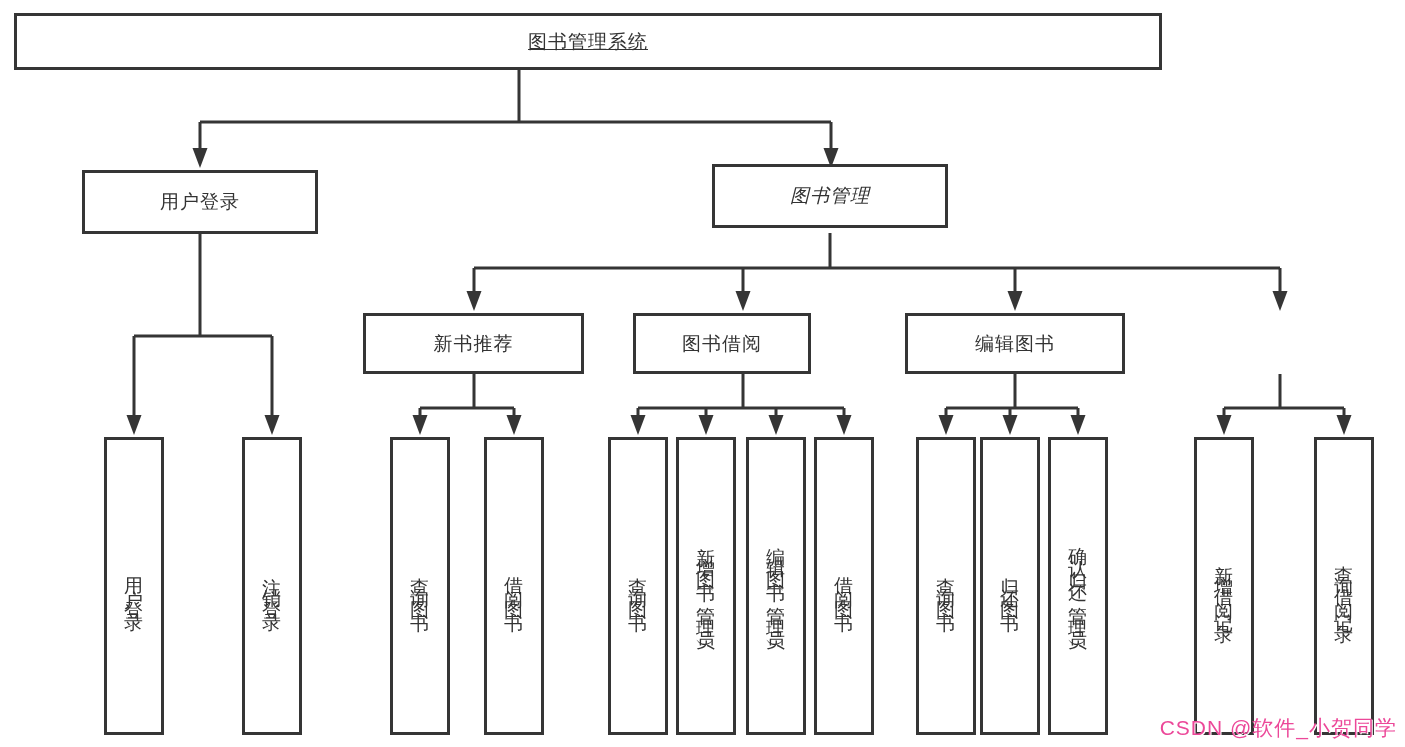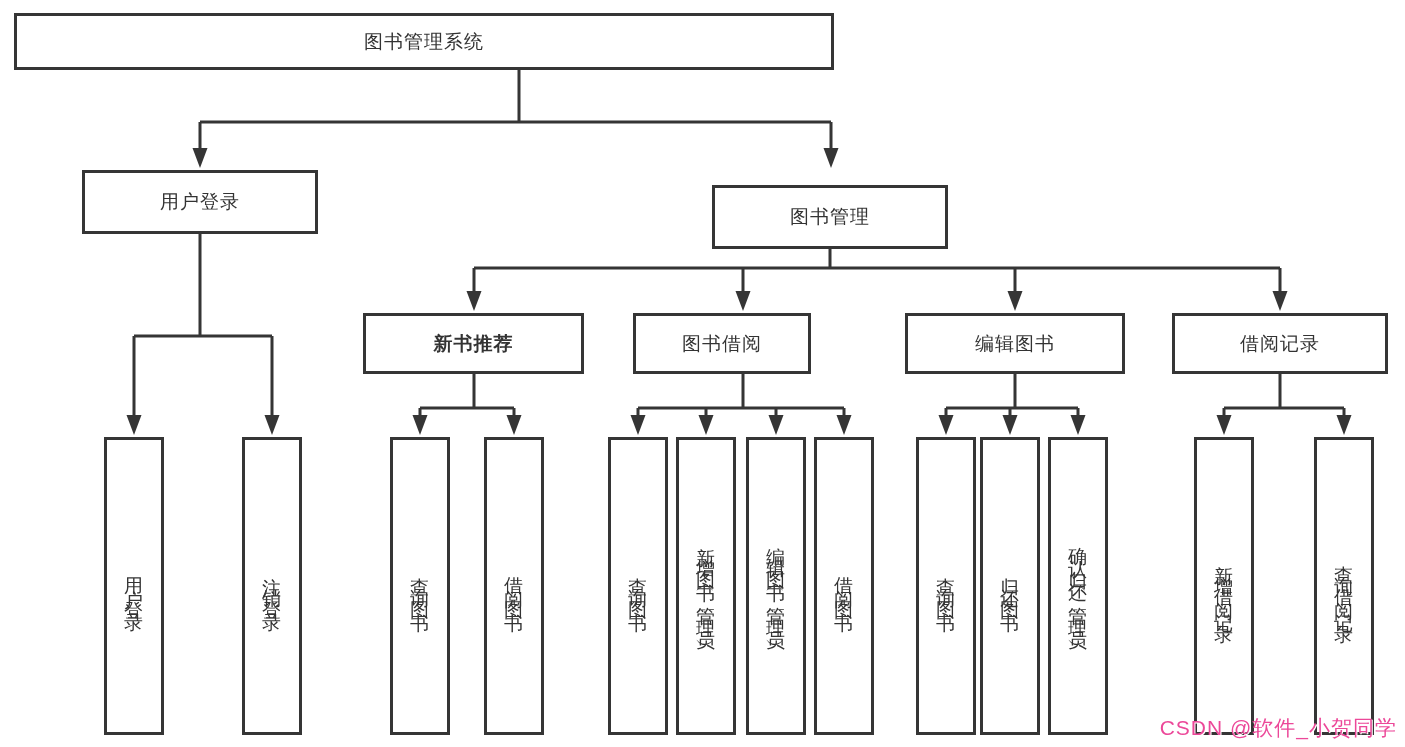--- a/index.html
+++ b/index.html
@@ -104,29 +104,28 @@
       <polygon points="768.5,415 783.5,415 776,435"></polygon>
       <polygon points="836.5,415 851.5,415 844,435"></polygon>
       <polygon points="938.5,415 953.5,415 946,435"></polygon>
       <polygon points="1002.5,415 1017.5,415 1010,435"></polygon>
       <polygon points="1070.5,415 1085.5,415 1078,435"></polygon>
       <polygon points="1216.5,415 1231.5,415 1224,435"></polygon>
       <polygon points="1336.5,415 1351.5,415 1344,435"></polygon>
     </g>
   </svg>
 
-  <div class="node" style="left:14px; top:13px; width:820px; height:57px;">图书管理系统</div>
+  <div class="node" style="left:14px; top:13px; width:1148px; height:57px;text-decoration:underline;">图书管理系统</div>
 
   <div class="node" style="left:82px; top:170px; width:236px; height:64px;">用户登录</div>
-  <div class="node" style="left:712px; top:185px; width:236px; height:64px;">图书管理</div>
+  <div class="node" style="left:712px; top:164px; width:236px; height:64px;font-style:italic;">图书管理</div>
 
-  <div class="node" style="left:363px; top:313px; width:221px; height:61px;font-weight:bold;">新书推荐</div>
+  <div class="node" style="left:363px; top:313px; width:221px; height:61px;">新书推荐</div>
   <div class="node" style="left:633px; top:313px; width:178px; height:61px;">图书借阅</div>
   <div class="node" style="left:905px; top:313px; width:220px; height:61px;">编辑图书</div>
-  <div class="node" style="left:1172px; top:313px; width:216px; height:61px;">借阅记录</div>
 
   <div class="leaf" style="left:104px;">
     <span class="vtext">用户登录</span>
   </div>
   <div class="leaf" style="left:242px;">
     <span class="vtext">注销登录</span>
   </div>
 
   <div class="leaf" style="left:390px;">
     <span class="vtext">查询图书</span>

